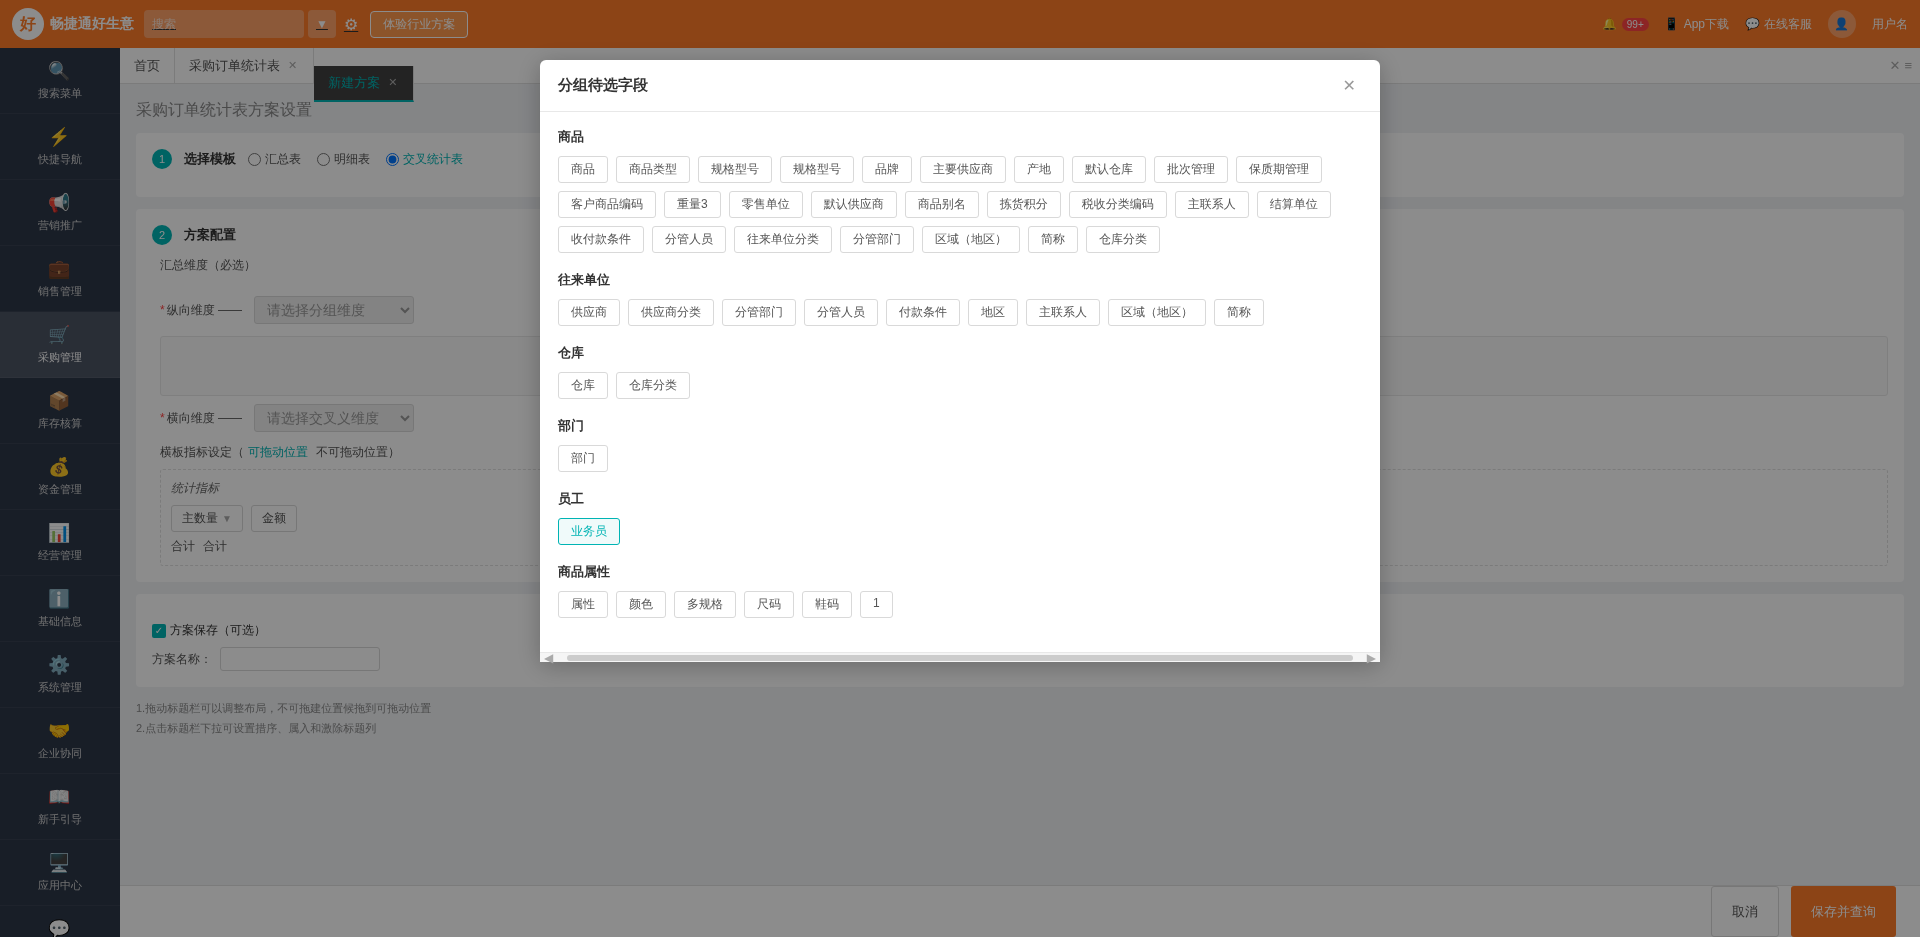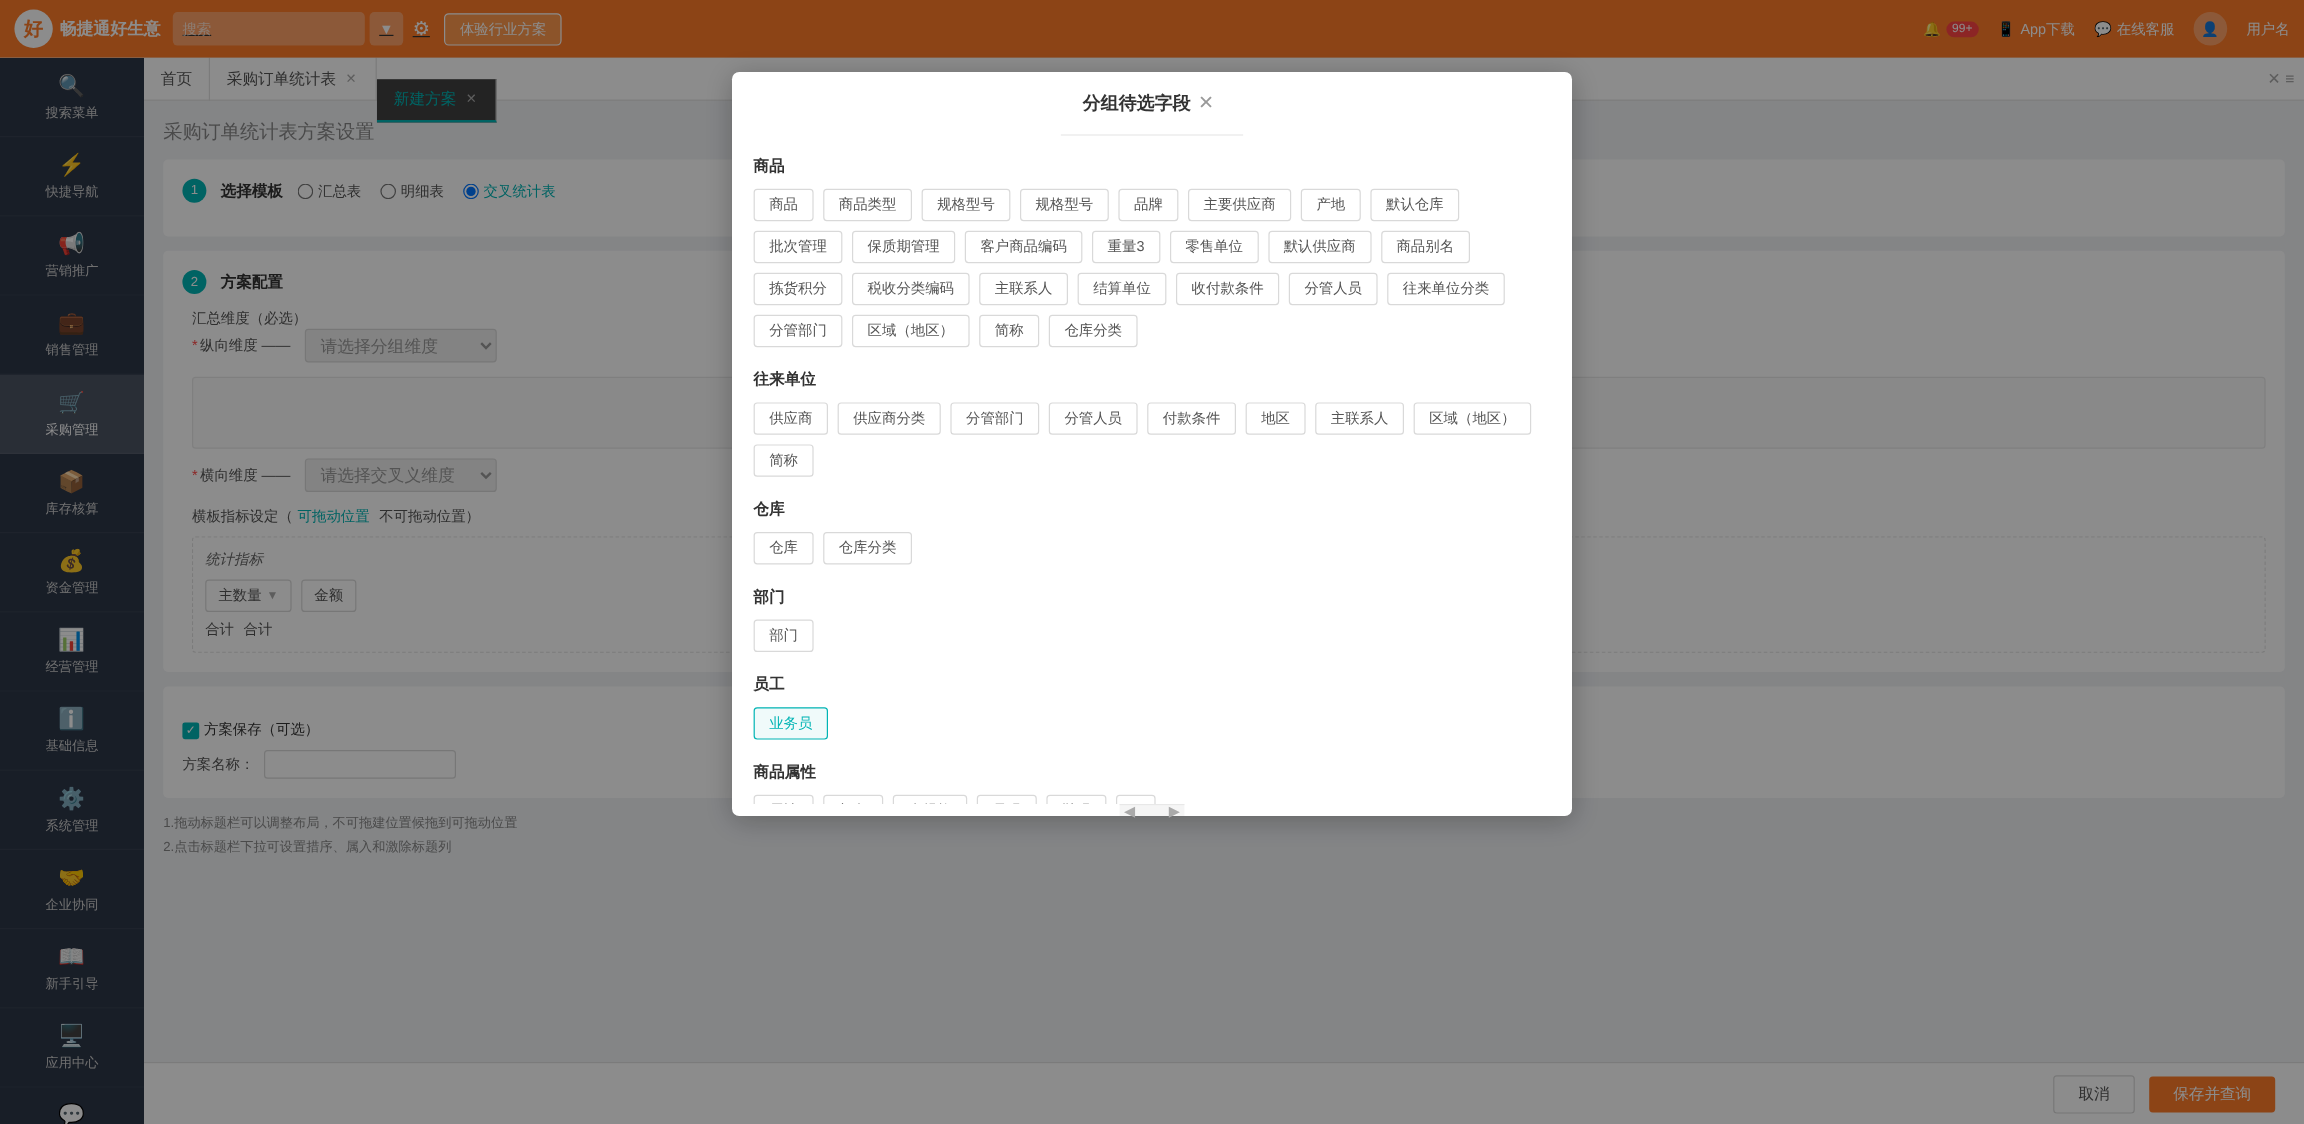--- a/index.html
+++ b/index.html
@@ -247,26 +247,25 @@
       display: flex;
       align-items: flex-start;
       justify-content: center;
       padding-top: 60px;
     }
 
     
     .modal {
       background: white;
       border-radius: 6px;
-      width: 700px;
+      width: 840px;
       max-height: 620px;
       display: flex;
       flex-direction: column;
       box-shadow: 0 4px 24px rgba(0,0,0,0.25);
-      align-items: center;
     }
     .modal-header {
       padding: 14px 18px;
       border-bottom: 1px solid #e8e8e8;
       display: flex;
       align-items: center;
       justify-content: space-between;
     }
     .modal-title {
       font-size: 15px;
@@ -391,21 +390,20 @@
       width: 160px;
     }
 
     .bottom-bar {
       position: fixed;
       bottom: 0; left: 120px; right: 0;
       height: 52px;
       background: white;
       border-top: 1px solid #e0e0e0;
       display: flex;
-      align-items: center;
       justify-content: flex-end;
       padding: 0 24px;
       gap: 12px;
       z-index: 99;
     }
     .btn-cancel {
       background: white;
       border: 1px solid #d9d9d9;
       border-radius: 3px;
       padding: 6px 20px;
@@ -594,21 +592,21 @@
       </div>
     </div>
   </div>
 
   <div class="page-section">
     <div class="step-row">
       <div class="step-badge">2</div>
       <span class="step-label">方案配置</span>
     </div>
     <div style="margin-left:8px;">
-      <div class="form-label" style="margin-bottom:0;">汇总维度（必选）</div>
+      <div class="form-label" style="margin-bottom:22px;">汇总维度（必选）</div>
       <div class="form-row">
         <span class="form-label"><span class="required-star">*</span>纵向维度 ——</span>
         <select class="form-select">
           <option value="">请选择分组维度</option>
         </select>
       </div>
       <div style="height:60px;background:#f9f9f9;border:1px solid #e8e8e8;border-radius:3px;margin:8px 0;display:flex;align-items:center;padding:0 12px;">
       </div>
       <div class="form-row">
         <span class="form-label"><span class="required-star">*</span>横向维度 ——</span>

